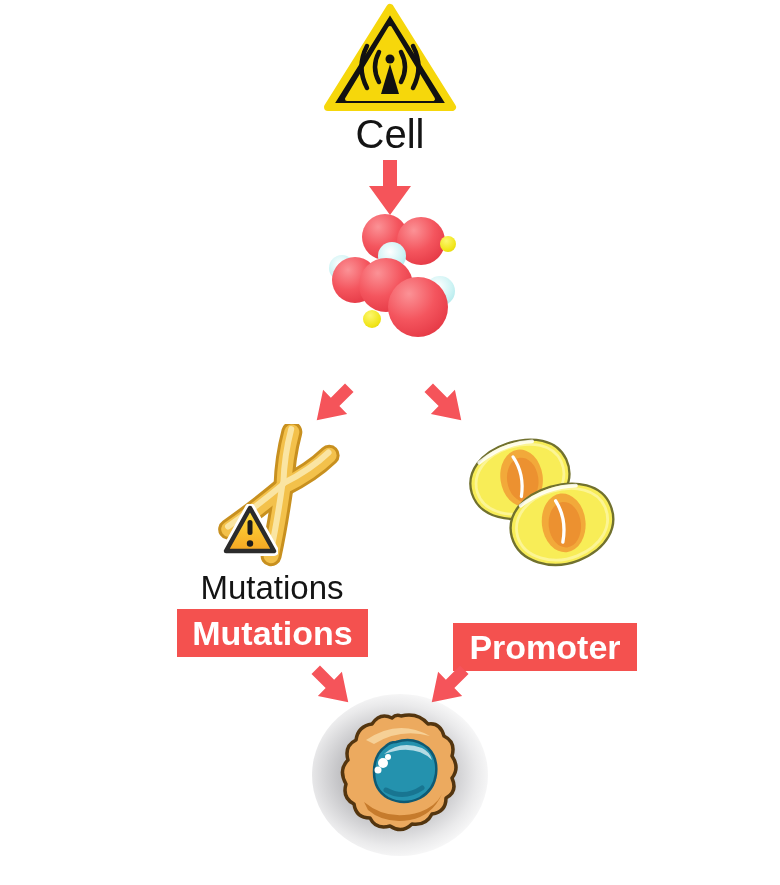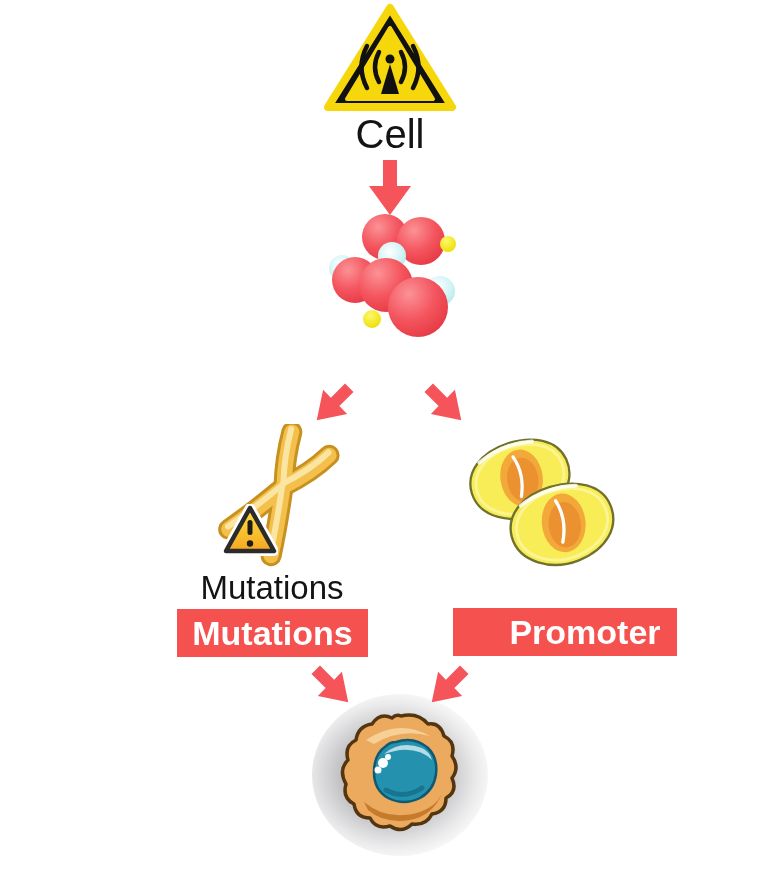--- a/index.html
+++ b/index.html
@@ -138,21 +138,21 @@
         <ellipse cx="3" cy="0" rx="17" ry="24" fill="#ec9130"></ellipse>
         <path d="M -4,-26 Q 6,-6 -1,18" fill="none" stroke="#ffffff" stroke-width="3.5" stroke-linecap="round"></path>
       </g>
       <path d="M -34,-34 Q -2,-44 28,-34" fill="none" stroke="#ffffff" stroke-width="4" stroke-linecap="round" opacity="0.85"></path>
     </g>
   </svg>
 
   <div class="label label-sm" style="left:170px;top:570px;width:204px;">Mutations</div>
 
   <div class="badge" style="left:177px;top:609px;width:191px;">Mutations</div>
-  <div class="badge" style="left:453px;top:608px;width:184px;padding-left:40px;">Promoter</div>
+  <div class="badge" style="left:453px;top:623px;width:184px;">Promoter</div>
 
   <div class="arrow-box" style="left:304px;top:658px;transform:rotate(-45deg);">
     <svg width="56" height="56" viewBox="0 0 56 56">
       <polygon points="22,5 34,5 34,25 45,25 28,51 11,25 22,25" fill="#f5545a"></polygon>
     </svg>
   </div>
 
   <div class="arrow-box" style="left:420px;top:658px;transform:rotate(45deg);">
     <svg width="56" height="56" viewBox="0 0 56 56">
       <polygon points="22,5 34,5 34,25 45,25 28,51 11,25 22,25" fill="#f5545a"></polygon>

